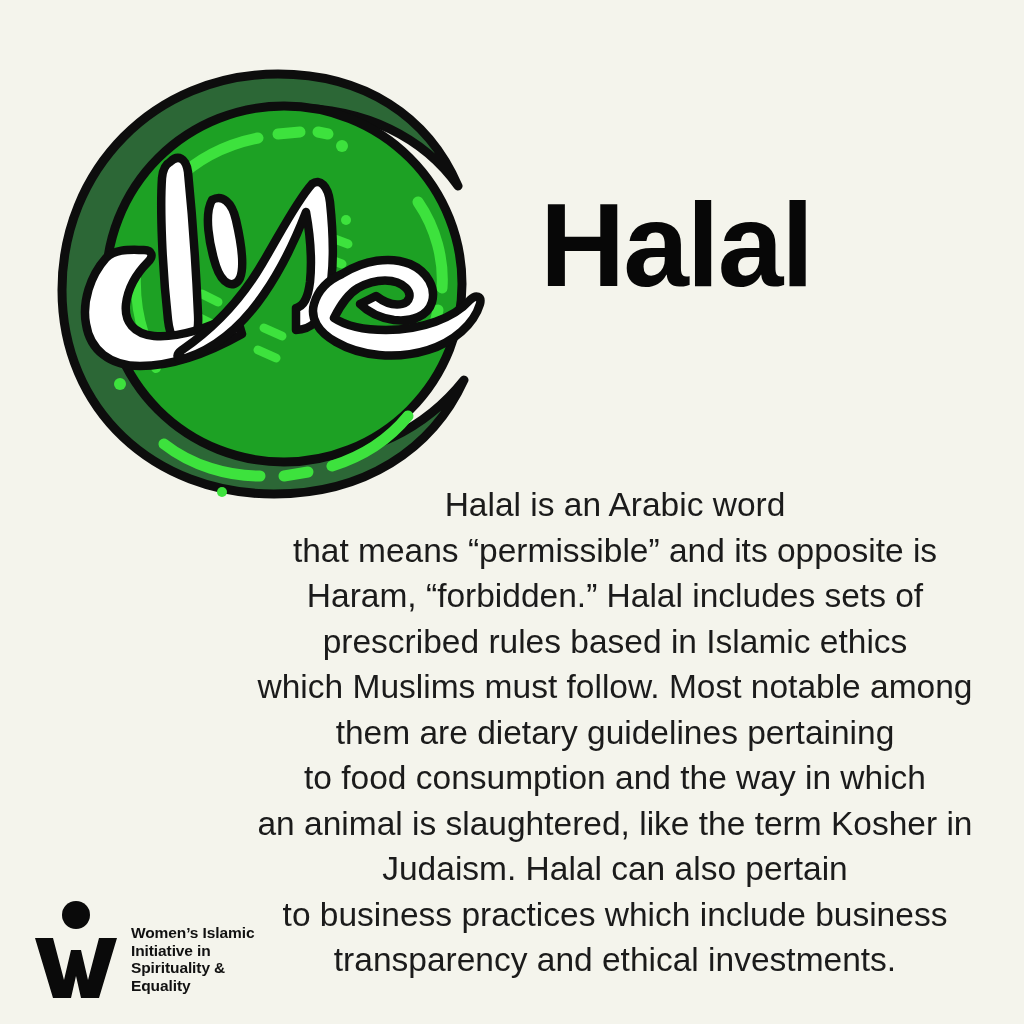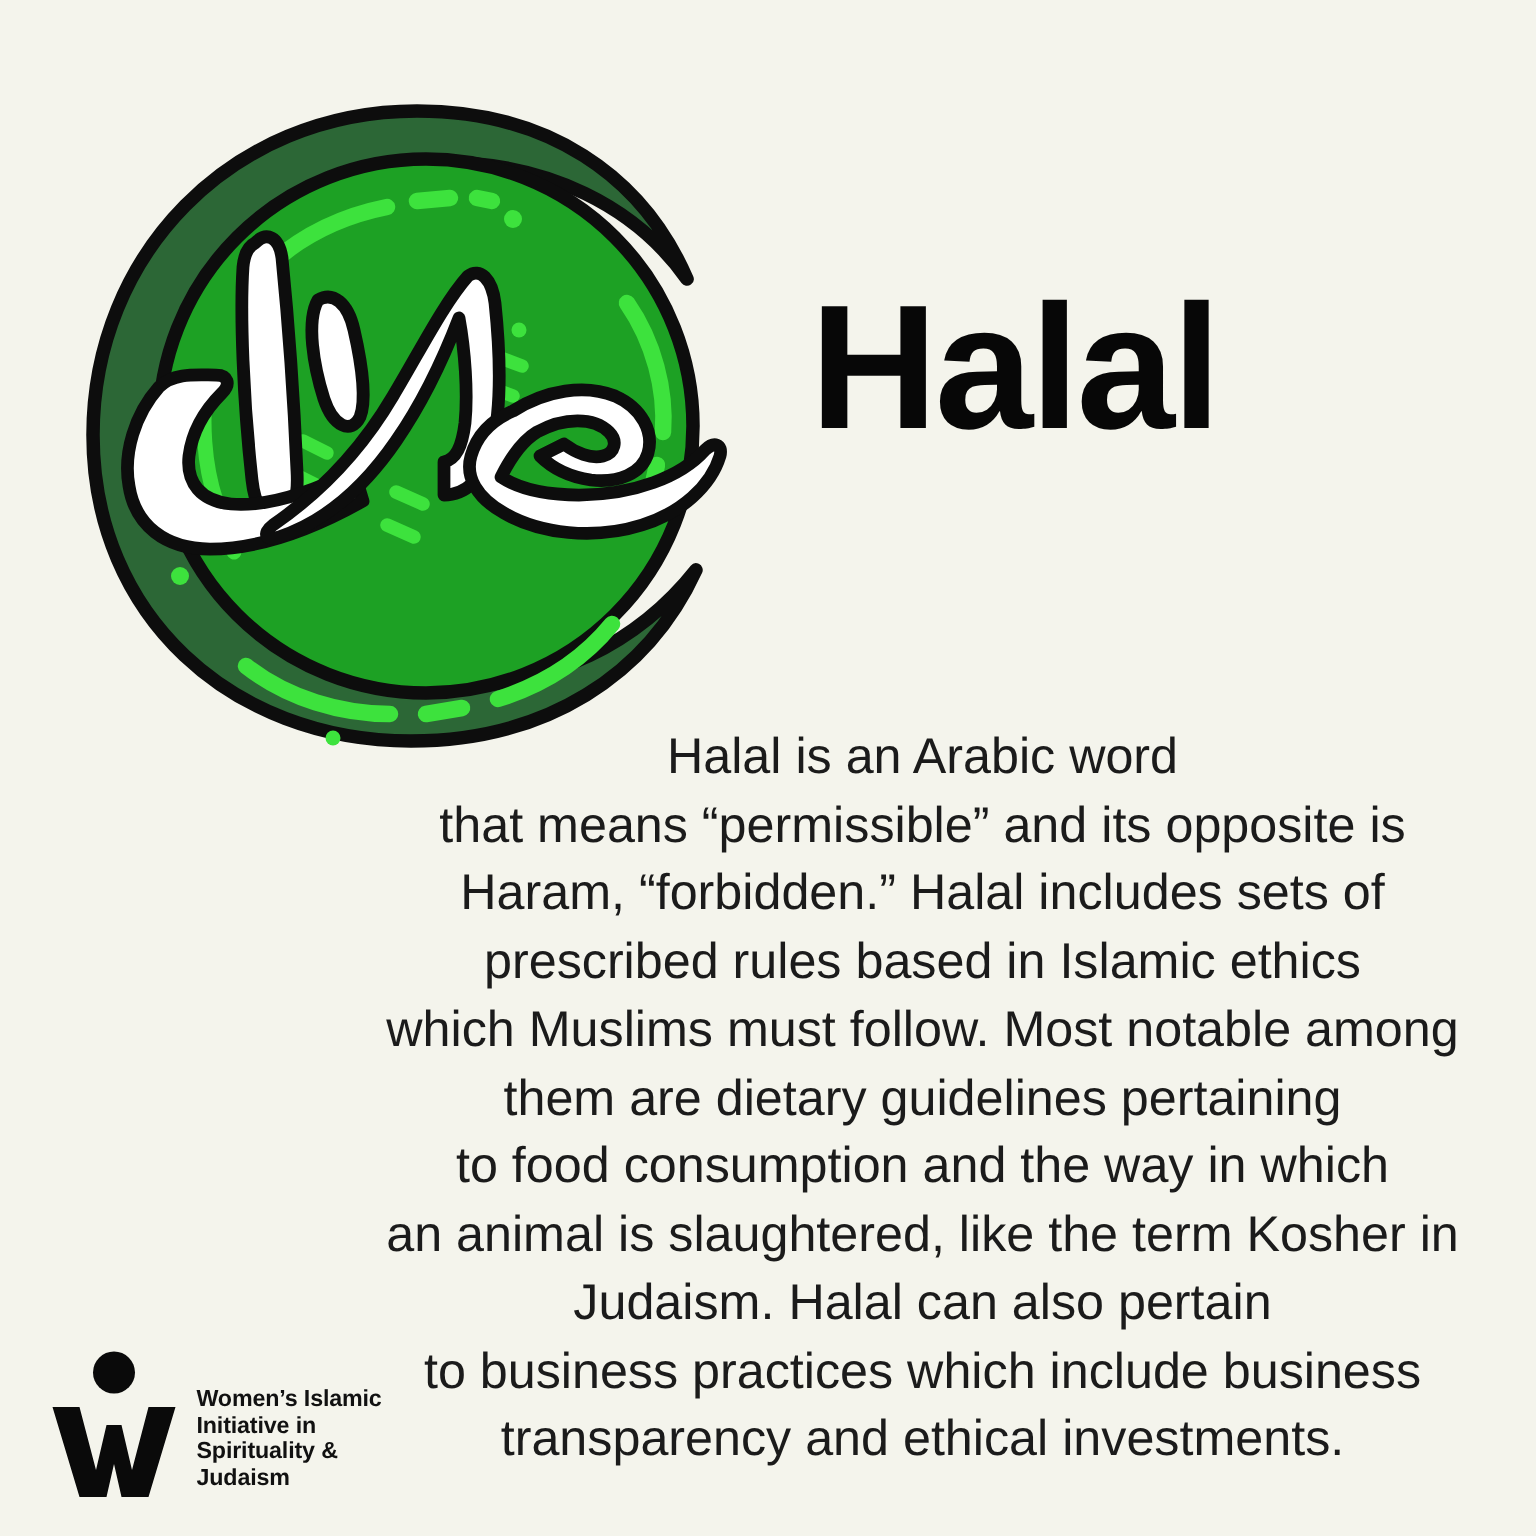--- a/index.html
+++ b/index.html
@@ -200,17 +200,17 @@
       <svg viewBox="0 0 86 104" xmlns="http://www.w3.org/2000/svg">
         <circle cx="43" cy="17" r="14" fill="#0a0a0a"></circle>
         <path d="M2 40 L20 40 L31 82 L38 52 L48 52 L55 82 L66 40 L84 40
                  L66 100 L48 100 L43 78 L38 100 L20 100 Z" fill="#0a0a0a"></path>
       </svg>
     </div>
     <div id="wise-words">
       <span class="wl">Women’s Islamic</span>
       <span class="wl">Initiative in</span>
       <span class="wl">Spirituality &amp;</span>
-      <span class="wl">Judaism</span>
+      <span class="wl">Equality</span>
     </div>
   </div>
 
 </div>
 
 </body></html>

